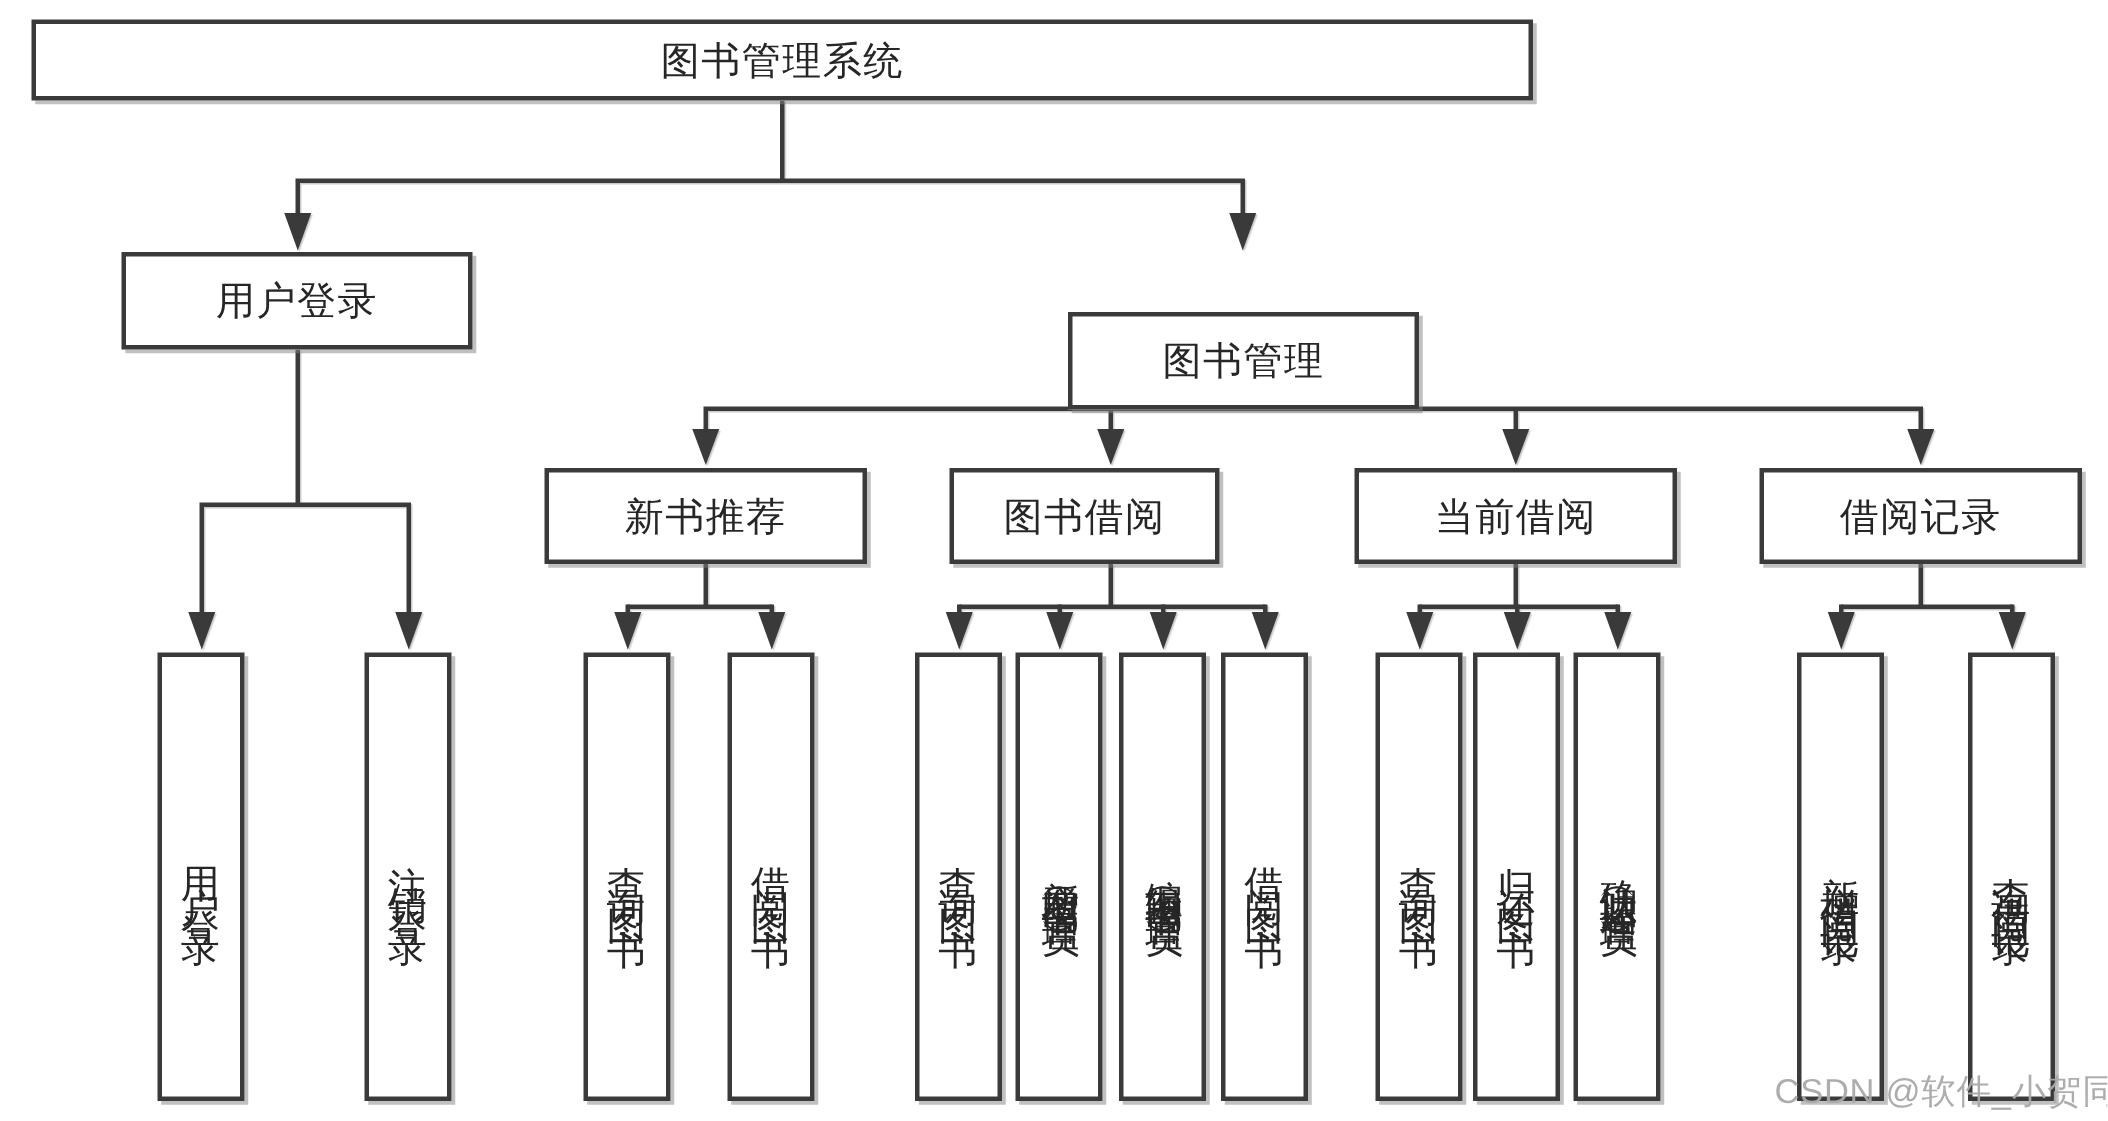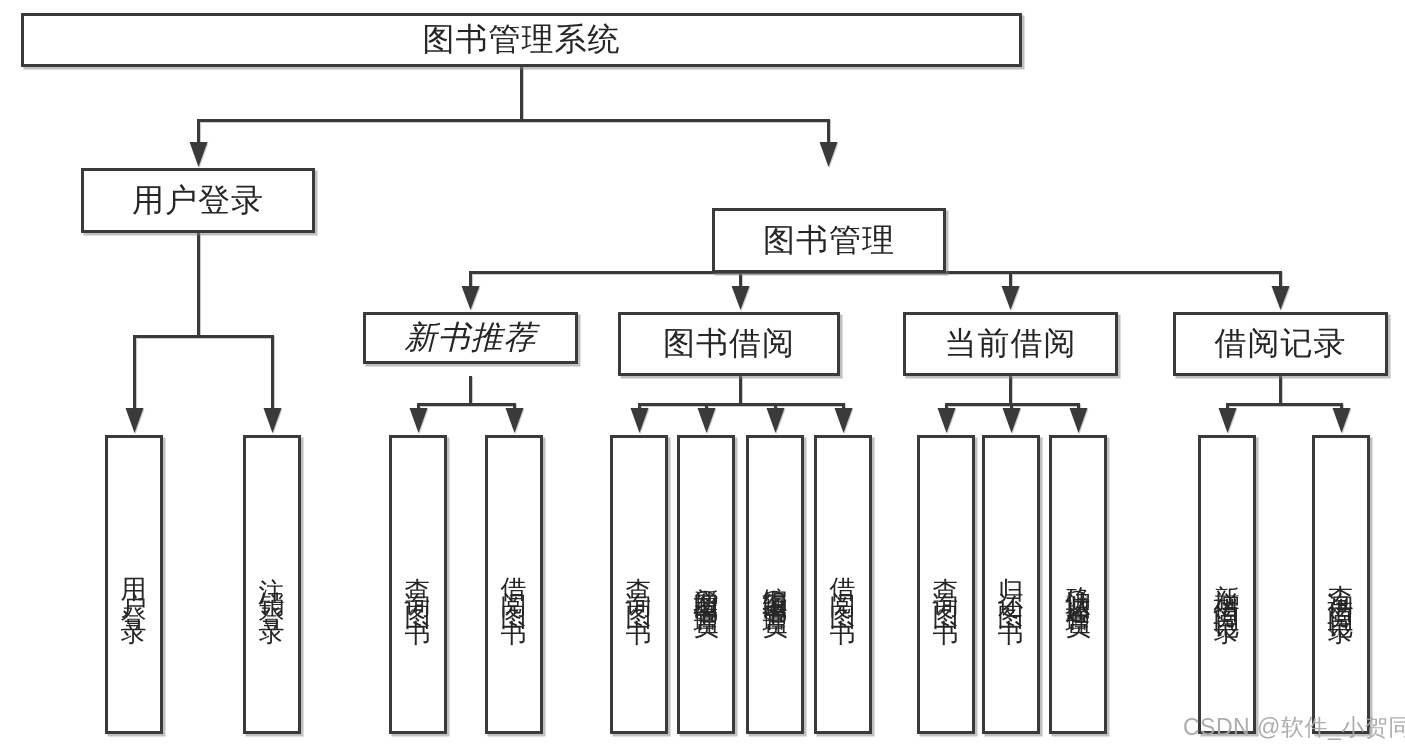--- a/index.html
+++ b/index.html
@@ -7,35 +7,35 @@
     position:relative; width:1405px; height:747px; background:#ffffff;
     font-family:"Liberation Sans", sans-serif; color:#262626; overflow:hidden;
   }
   .connectors { position:absolute; left:0; top:0; width:1405px; height:747px;
     filter: drop-shadow(1.5px 1.5px 0 rgba(140,140,140,0.45)); }
   .node {
     position:absolute; box-sizing:border-box; background:#ffffff;
     border:3px solid #3a3a3a; display:flex; align-items:center; justify-content:center;
     box-shadow:2.5px 2.5px 0 rgba(130,130,130,0.5);
   }
-  .hlabel { font-size:32px; letter-spacing:1px; white-space:nowrap; }
+  .hlabel { font-size:26px; letter-spacing:1px; white-space:nowrap; }
   .leaf { width:58px; height:299px; top:435px; }
   .vtext {
     writing-mode:vertical-rl; text-orientation:mixed;
     font-size:26px; letter-spacing:14px; line-height:1; white-space:nowrap;
   }
   .ls-med  .vtext { letter-spacing:7px; }
   .ls-tight .vtext { font-size:25px; letter-spacing:4px; }
 
   
   .pos-root   { left:21px;  top:13px;  width:1001px; height:54px; }
   .pos-b1     { left:81px;  top:168px; width:234px;  height:65px; }
   .pos-b2     { left:712px; top:168px; width:234px;  height:65px;margin-top:40px; }
-  .pos-m1     { left:363px; top:312px; width:215px;  height:52px;font-style:italic; }
-  .pos-m2     { left:618px; top:312px; width:222px;  height:64px;font-family:Liberation Mono, monospace; }
+  .pos-m1     { left:363px; top:312px; width:215px;  height:64px; }
+  .pos-m2     { left:633px; top:312px; width:180px;  height:64px;font-family:Liberation Mono, monospace; }
   .pos-m3     { left:903px; top:312px; width:215px;  height:64px; }
   .pos-m4     { left:1173px;top:312px; width:215px;  height:64px; }
   .pos-g1a { left:105px; }  .pos-g1b { left:243px; }
   .pos-g2a { left:389px; }  .pos-g2b { left:485px; }
   .pos-g3a { left:610px; }  .pos-g3b { left:677px; }
   .pos-g3c { left:746px; }  .pos-g3d { left:814px; }
   .pos-g4a { left:917px; }  .pos-g4b { left:982px; }
   .pos-g4c { left:1049px; }
   .pos-g5a { left:1198px; } .pos-g5b { left:1312px; }
 

